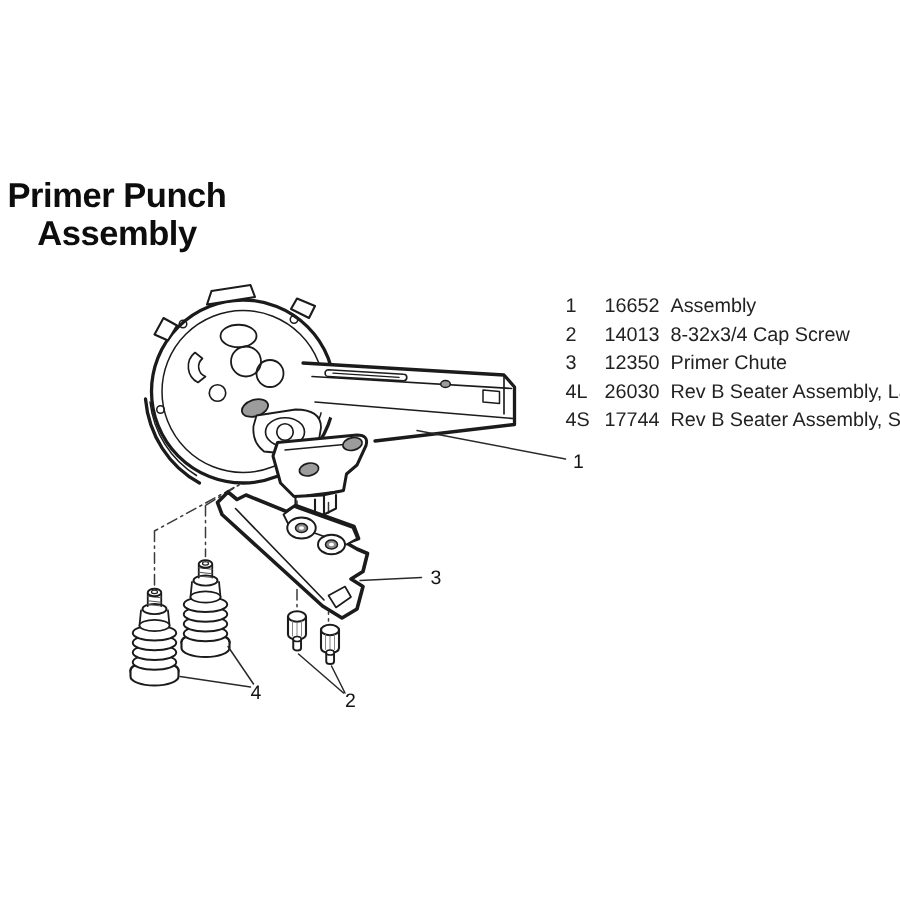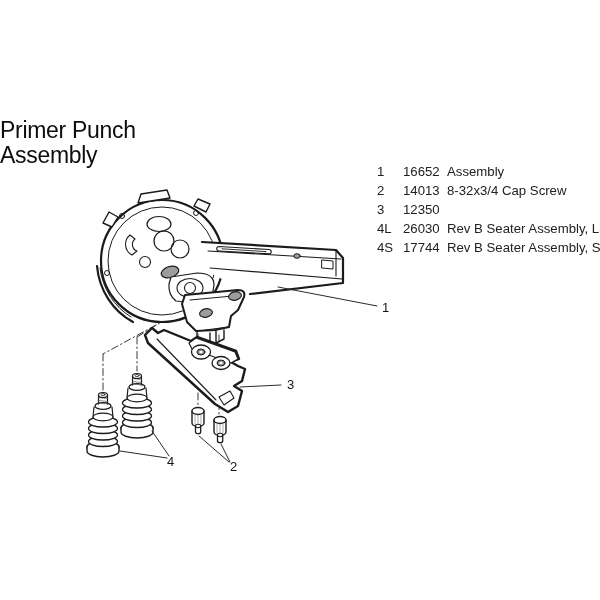--- a/index.html
+++ b/index.html
@@ -1,23 +1,23 @@
 <!DOCTYPE html>
 <html><head>
 <meta charset="utf-8">
 <style>
   html,body{margin:0;padding:0;background:#ffffff;}
   .page{position:relative;width:600px;height:600px;background:#fff;overflow:hidden;
         font-family:"Liberation Sans",sans-serif;color:#1b1b1b;}
-  .title{position:absolute;left:0px;top:118px;width:156px;text-align:left;
-         font-weight:normal;font-size:23px;line-height:1.1;color:#0d0d0d;letter-spacing:-0.3px;}
+  .title{position:absolute;left:0px;top:118px;width:156px;text-align:center;
+         font-weight:bold;font-size:23px;line-height:1.1;color:#0d0d0d;letter-spacing:-0.3px;}
   .parts-list{position:absolute;left:377px;top:162px;width:222px;font-size:13.2px;color:#222;}
   .parts-row{display:flex;align-items:baseline;height:19px;line-height:19px;white-space:nowrap;}
   .col-key{width:26px;flex:0 0 26px;}
-  .col-num{width:44px;flex:0 0 44px;}
+  .col-num{width:44px;flex:0 0 44px;margin-top:32px;}
   .col-desc{flex:1;}
   svg{position:absolute;left:0;top:0;}
   svg text{font-family:"Liberation Sans",sans-serif;font-size:13px;fill:#151515;}
 </style>
 </head>
 <body>
 
 <div class="page">
 
   <div class="title">
@@ -32,20 +32,21 @@
       <span class="col-desc">Assembly</span>
     </div>
     <div class="parts-row">
       <span class="col-key">2</span>
       <span class="col-num">14013</span>
       <span class="col-desc">8-32x3/4 Cap Screw</span>
     </div>
     <div class="parts-row">
       <span class="col-key">3</span>
       <span class="col-num">12350</span>
+      <span class="col-desc">Primer Chute</span>
     </div>
     <div class="parts-row">
       <span class="col-key">4L</span>
       <span class="col-num">26030</span>
       <span class="col-desc">Rev B Seater Assembly, Large</span>
     </div>
     <div class="parts-row">
       <span class="col-key">4S</span>
       <span class="col-num">17744</span>
       <span class="col-desc">Rev B Seater Assembly, Small</span>

